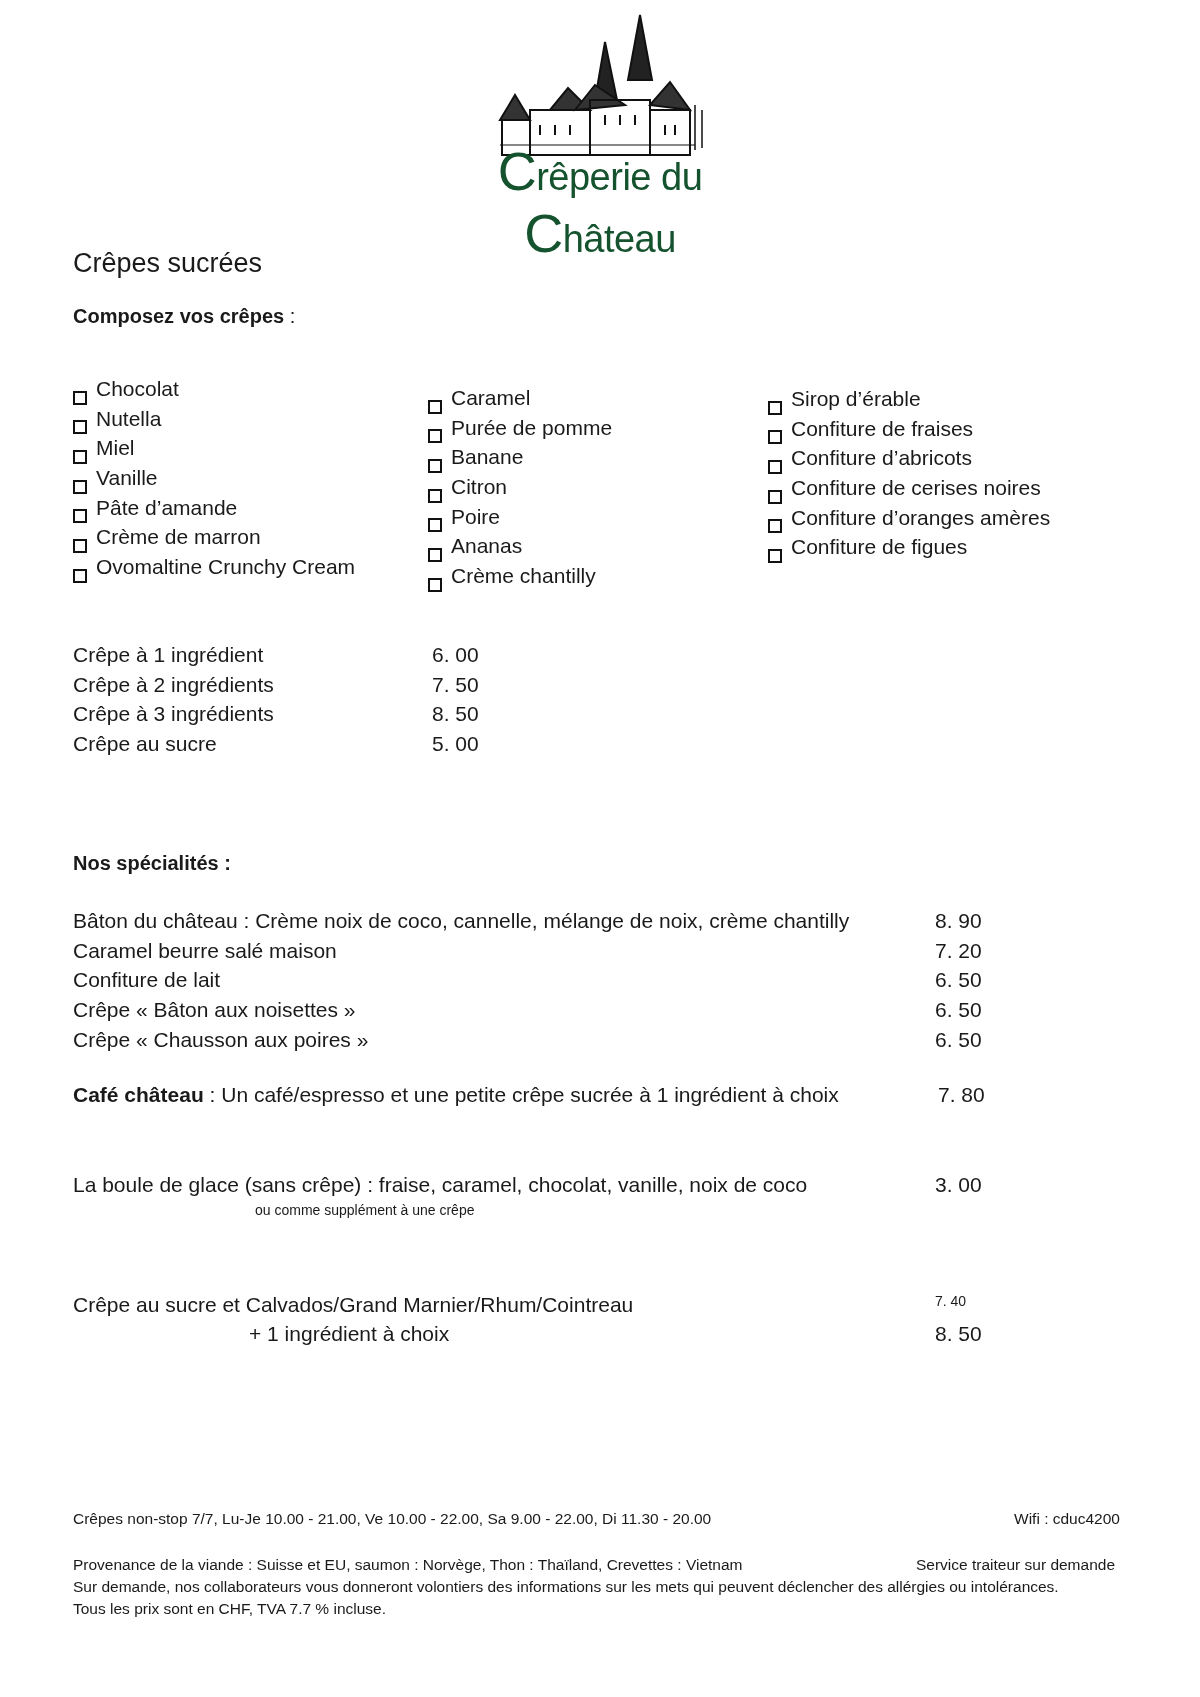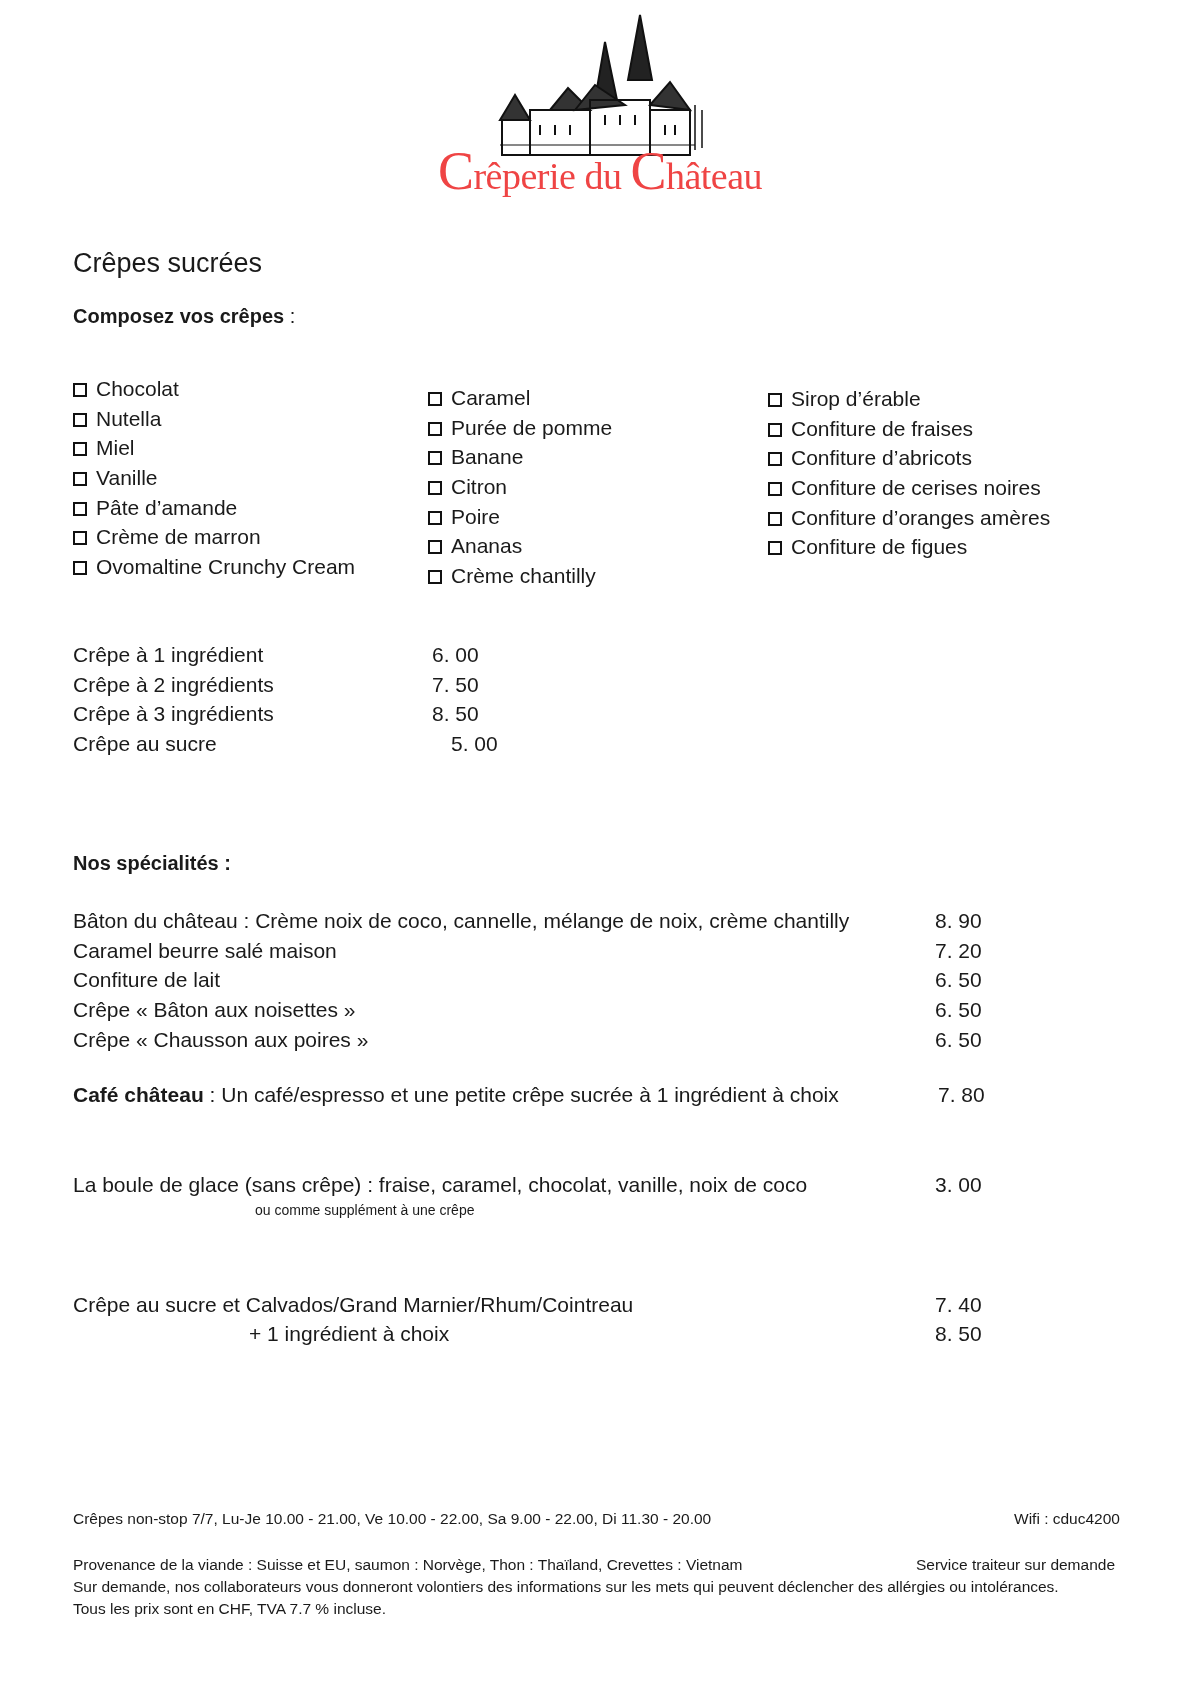--- a/index.html
+++ b/index.html
@@ -8,31 +8,31 @@
     font-family: "Liberation Sans", "DejaVu Sans", sans-serif;
     color: #1a1a1a;
   }
   .abs { position: absolute; white-space: nowrap; }
 
   
   .logo { position: absolute; left: 420px; top: 10px; width: 360px; height: 200px; }
   .logo svg { position: absolute; left: 60px; top: 0; }
   .logo-text {
     position: absolute; left: 0; top: 130px; width: 360px; text-align: center;
-    font-family: Liberation Serif, serif;
-    font-size: 38px; letter-spacing: -0.5px; color: #ef4444;
+    font-family: Liberation Sans, sans-serif;
+    font-size: 38px; letter-spacing: -0.5px; color: #14532d;
   }
   .logo-text .cap { font-size: 54px; }
 
   .title { left: 73px; top: 248px; font-size: 27px; font-weight: normal; }
   .subtitle { left: 73px; top: 305px; font-size: 20px; }
   .subtitle b { font-weight: bold; }
 
   .col { position: absolute; font-size: 21px; line-height: 29.7px; }
-  .item { display: flex; align-items: center; height: 29.7px; }
+  .item { display: flex; align-items: flex-end; height: 29.7px; }
   .box {
     width: 14px; height: 14px; border: 2px solid #111; margin-right: 9px;
     flex: 0 0 auto; box-sizing: border-box; position: relative; top: 1px;
   }
 
   .pricelist { position: absolute; font-size: 21px; line-height: 29.7px; }
   .prow { display: flex; height: 29.7px; }
   .prow .label { white-space: nowrap; }
   .prow .price { position: absolute; white-space: nowrap; }
 
@@ -168,21 +168,21 @@
   <div class="prow" style="position:relative;">
       <span class="label">Crêpe à 2 ingrédients</span>
       <span class="price" style="left:359px;">7. 50</span>
     </div>
   <div class="prow" style="position:relative;">
       <span class="label">Crêpe à 3 ingrédients</span>
       <span class="price" style="left:359px;">8. 50</span>
     </div>
   <div class="prow" style="position:relative;">
       <span class="label">Crêpe au sucre</span>
-      <span class="price" style="left:378px;">5. 00</span>
+      <span class="price" style="left:359px;">5. 00</span>
     </div>
 </div>
 
 <div class="abs section-h" style="left:73px; top:852px;text-align:right;">Nos spécialités :</div>
 
 <div class="pricelist" style="left:73px; top:906px; width:920px;">
   <div class="prow" style="position:relative;">
       <span class="label">Bâton du château : Crème noix de coco, cannelle, mélange de noix, crème chantilly</span>
       <span class="price" style="left:862px;">8. 90</span>
     </div>
@@ -207,21 +207,21 @@
 <div class="abs" style="left:73px; top:1083px; font-size:21px;">
   <b>Café château</b><span> : Un café/espresso et une petite crêpe sucrée à 1 ingrédient à choix</span>
 </div>
 <div class="abs" style="left:938px; top:1083px; font-size:21px;">7. 80</div>
 
 <div class="abs" style="left:73px; top:1173px; font-size:21px;">La boule de glace (sans crêpe) : fraise, caramel, chocolat, vanille, noix de coco</div>
 <div class="abs" style="left:255px; top:1202px; font-size:14px;">ou comme supplément à une crêpe</div>
 <div class="abs" style="left:935px; top:1173px; font-size:21px;">3. 00</div>
 
 <div class="abs" style="left:73px; top:1293px; font-size:21px;">Crêpe au sucre et Calvados/Grand Marnier/Rhum/Cointreau</div>
-<div class="abs" style="left:935px; top:1293px; font-size:21px;">7. 40</div>
+<div class="abs" style="left:935px; top:1293px; font-size:14px;">7. 40</div>
 <div class="abs" style="left:249px; top:1322px; font-size:21px;">+ 1 ingrédient à choix</div>
 <div class="abs" style="left:935px; top:1322px; font-size:21px;">8. 50</div>
 
 <div class="abs footer" style="left:73px; top:1510px;">Crêpes non-stop 7/7, Lu-Je  10.00 - 21.00, Ve 10.00  - 22.00, Sa 9.00 - 22.00, Di 11.30 - 20.00</div>
 <div class="abs footer" style="left:1014px; top:1510px;">Wifi : cduc4200</div>
 <div class="abs footer" style="left:73px; top:1556px;">Provenance de la viande : Suisse et EU, saumon : Norvège, Thon : Thaïland, Crevettes : Vietnam</div>
 <div class="abs footer" style="left:916px; top:1556px;">Service traiteur sur demande</div>
 <div class="abs footer" style="left:73px; top:1578px;">Sur demande, nos collaborateurs vous donneront volontiers des informations sur les mets qui peuvent déclencher des allérgies ou intolérances.</div>
 <div class="abs footer" style="left:73px; top:1600px;">Tous les prix sont en CHF, TVA 7.7 % incluse.</div>
 

